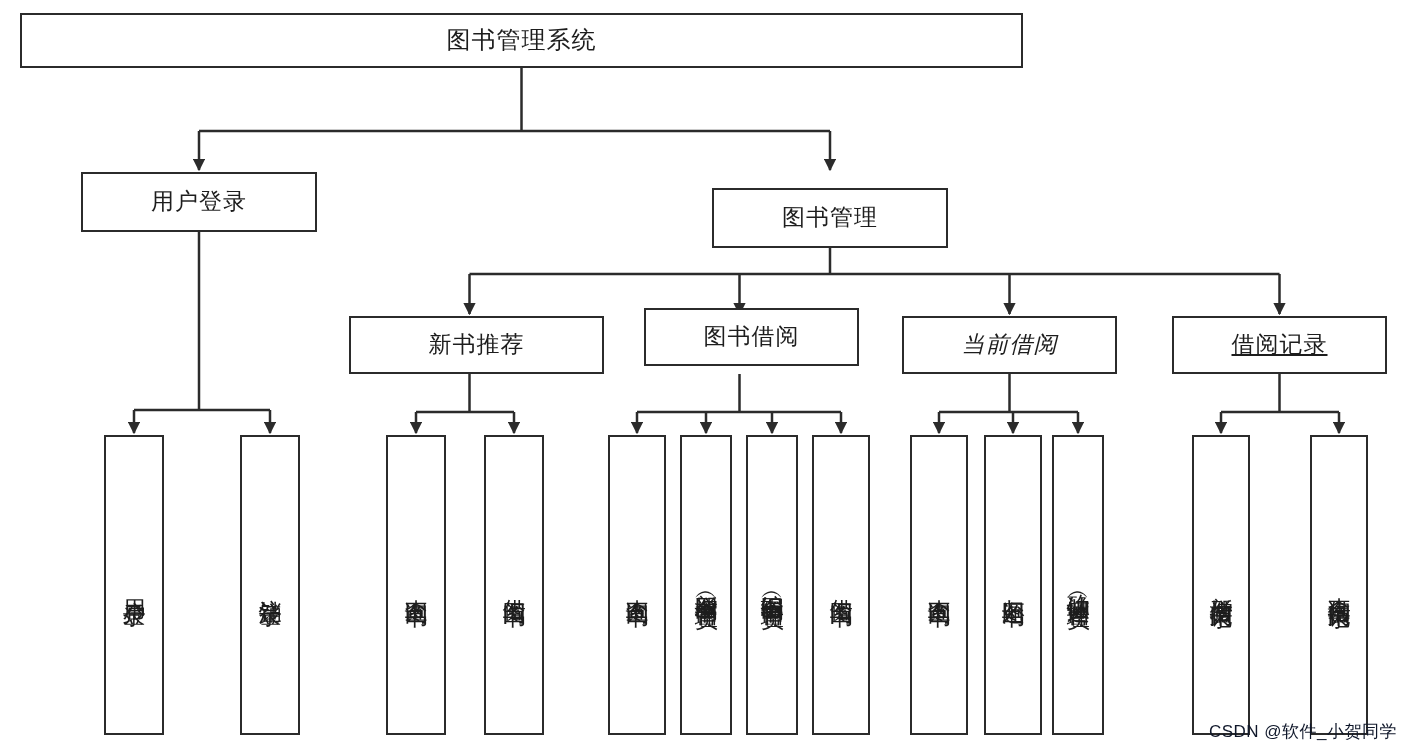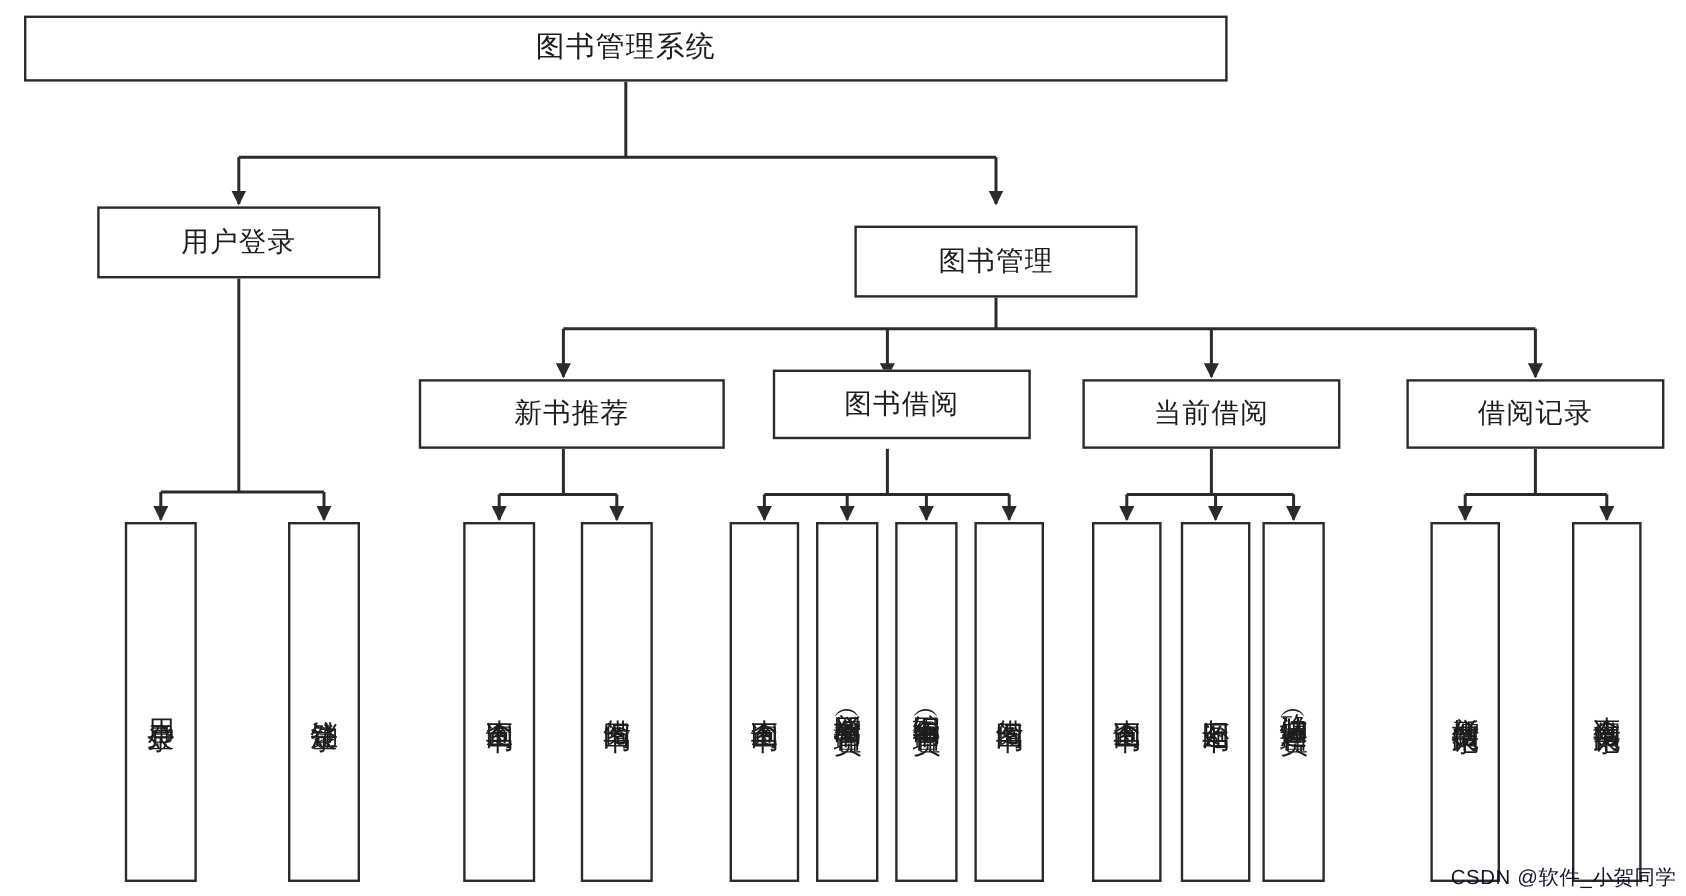--- a/index.html
+++ b/index.html
@@ -114,22 +114,22 @@
       </g>
   </svg>
 
   <div class="node horiz root" style="left: 20px; top: 0; width: 1003px; height: 55px; margin-top: 13px;">图书管理系统</div>
 
   <div class="node horiz" style="left: 81px; top: 172px; width: 236px; height: 60px;">用户登录</div>
   <div class="node horiz" style="left: 712px; top: 172px; width: 236px; height: 60px; margin-top: 16px;">图书管理</div>
 
   <div class="node horiz" style="left: 349px; top: 316px; width: 255px; height: 58px;">新书推荐</div>
   <div class="node horiz" style="left: 632px; top: 308px; width: 215px; height: 58px; margin-left: 12px;">图书借阅</div>
-  <div class="node horiz" style="left: 902px; top: 316px; width: 215px; height: 58px;">当前借阅</div>
-  <div class="node horiz" style="left: 1172px; top: 316px; width: 215px; height: 58px;">借阅记录</div>
+  <div class="node horiz" style="left: 902px; top: 316px; width: 215px; height: 58px; font-style: italic;">当前借阅</div>
+  <div class="node horiz" style="left: 1172px; top: 316px; width: 215px; height: 58px; text-decoration: underline;">借阅记录</div>
 
   <div class="node vert" style="left: 104px; top: 435px; width: 60px; height: 300px;">
     <span class="vtext">用户登录</span>
   </div>
   <div class="node vert" style="left: 240px; top: 435px; width: 60px; height: 300px;">
     <span class="vtext">注销登录</span>
   </div>
   <div class="node vert" style="left: 386px; top: 435px; width: 60px; height: 300px;">
     <span class="vtext">查询图书</span>
   </div>

